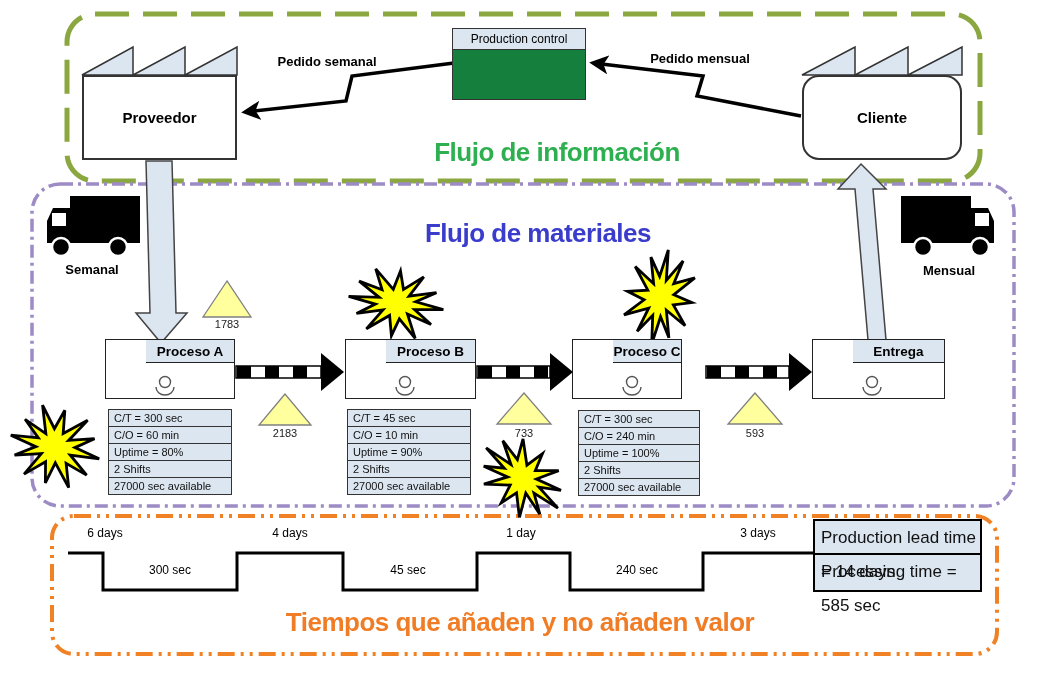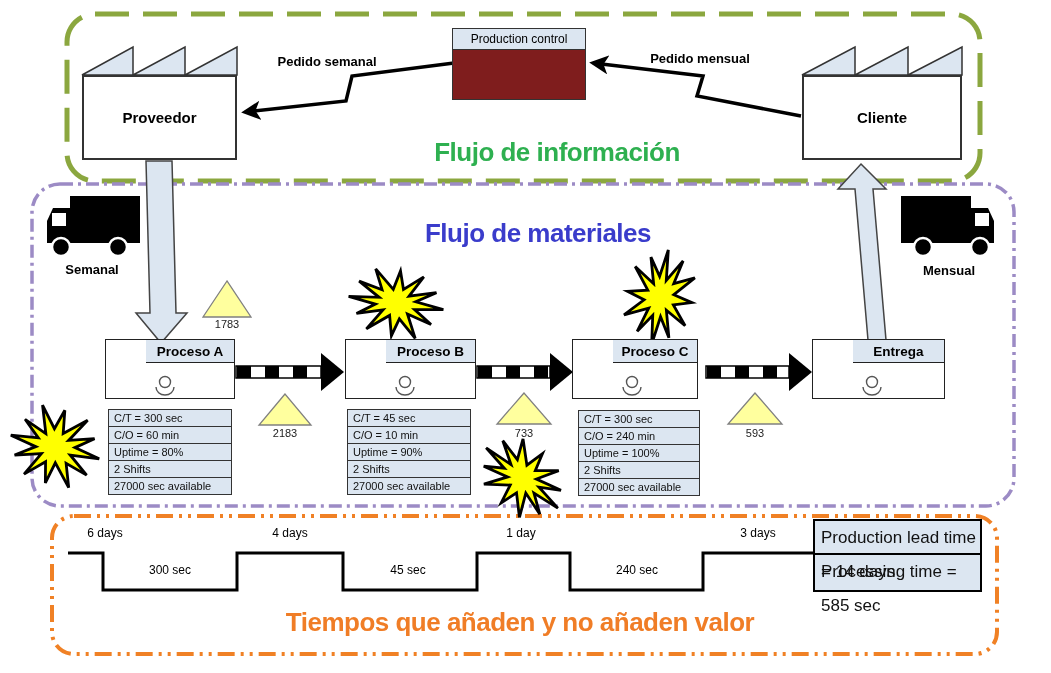--- a/index.html
+++ b/index.html
@@ -7,21 +7,21 @@
           font-family:"Liberation Sans",sans-serif;overflow:hidden;}
   #bg{position:absolute;left:0;top:0;width:1051px;height:673px;}
   .abs{position:absolute;}
   .ctr{transform:translateX(-50%);white-space:nowrap;}
   .title{font-weight:bold;font-size:26px;letter-spacing:-0.5px;}
   .info-title{color:#2eb050;}
   .mat-title{color:#3a3ccb;}
   .time-title{color:#f07d26;}
   .factory{border:2px solid #333;background:#fff;display:flex;align-items:center;
            justify-content:center;font-weight:bold;font-size:15px;color:#000;box-sizing:border-box;text-align:center;}
-  .pc-box{border:1.5px solid #333;background:#7f1d1d;box-sizing:border-box;}
+  .pc-box{border:1.5px solid #333;background:#15803d;box-sizing:border-box;}
   .pc-head{height:21px;background:#dce6f1;border-bottom:1.5px solid #333;display:flex;
            align-items:center;justify-content:center;font-size:12px;box-sizing:border-box;}
   .order-label{font-weight:bold;font-size:13px;color:#000;}
   .truck-label{font-weight:bold;font-size:13px;color:#000;}
   .proc{border:1.5px solid #222;background:#fff;box-sizing:border-box;padding-left:40px;}
   .proc-head{height:23px;background:#dce6f1;border-bottom:1.5px solid #222;display:flex;
              align-items:center;justify-content:center;font-weight:bold;font-size:13.5px;box-sizing:border-box;}
   .proc-body{position:relative;height:35px;}
   .op-icon{position:absolute;left:6px;bottom:2px;}
   .databox{box-sizing:border-box;}
@@ -114,21 +114,21 @@
     <use href="#burst" transform="translate(660,297) rotate(100) scale(0.92,0.66)"></use>
     <use href="#burst" transform="translate(55,447) rotate(195) scale(0.88,0.76)"></use>
     <use href="#burst" transform="translate(522,478) rotate(40) scale(0.9,0.65)"></use>
 
     <polyline fill="none" stroke="#000" stroke-width="3" points="68,553 103,553 103,590 237,590 237,553 343,553 343,590 477,590 477,553 570,553 570,590 703,590 703,553 813,553"></polyline>
   </svg>
 
   <div class="abs factory" style="left:82px;top:75px;width:155px;height:85px;">
     <span>Proveedor</span>
   </div>
-  <div class="abs factory" style="left:802px;top:75px;width:160px;height:85px;">
+  <div class="abs factory" style="left:802px;top:75px;width:160px;height:85px;border-radius:17px;">
     <span>Cliente</span>
   </div>
 
   <div class="abs pc-box" style="left:452px;top:28px;width:134px;height:72px;">
     <div class="pc-head">Production control</div>
   </div>
 
   <div class="abs ctr order-label" style="left:327px;top:54px;">Pedido semanal</div>
   <div class="abs ctr order-label" style="left:700px;top:51px;">Pedido mensual</div>
 
@@ -150,21 +150,21 @@
   </div>
   <div class="abs proc" style="left:345px;top:339px;width:131px;height:60px;">
     <div class="proc-head">Proceso B</div>
     <div class="proc-body">
         <svg class="op-icon" width="26" height="22" viewBox="0 0 26 22">
           <circle cx="13" cy="8" r="5.5" fill="none" stroke="#555" stroke-width="1.4"></circle>
           <path d="M4,13 A 9 8 0 0 0 22,13" fill="none" stroke="#555" stroke-width="1.4"></path>
         </svg>
       </div>
   </div>
-  <div class="abs proc" style="left:572px;top:339px;width:126px;height:60px;">
+  <div class="abs proc" style="left:572px;top:339px;width:110px;height:60px;">
     <div class="proc-head">Proceso C</div>
     <div class="proc-body">
         <svg class="op-icon" width="26" height="22" viewBox="0 0 26 22">
           <circle cx="13" cy="8" r="5.5" fill="none" stroke="#555" stroke-width="1.4"></circle>
           <path d="M4,13 A 9 8 0 0 0 22,13" fill="none" stroke="#555" stroke-width="1.4"></path>
         </svg>
       </div>
   </div>
   <div class="abs proc" style="left:812px;top:339px;width:133px;height:60px;">
     <div class="proc-head">Entrega</div>

